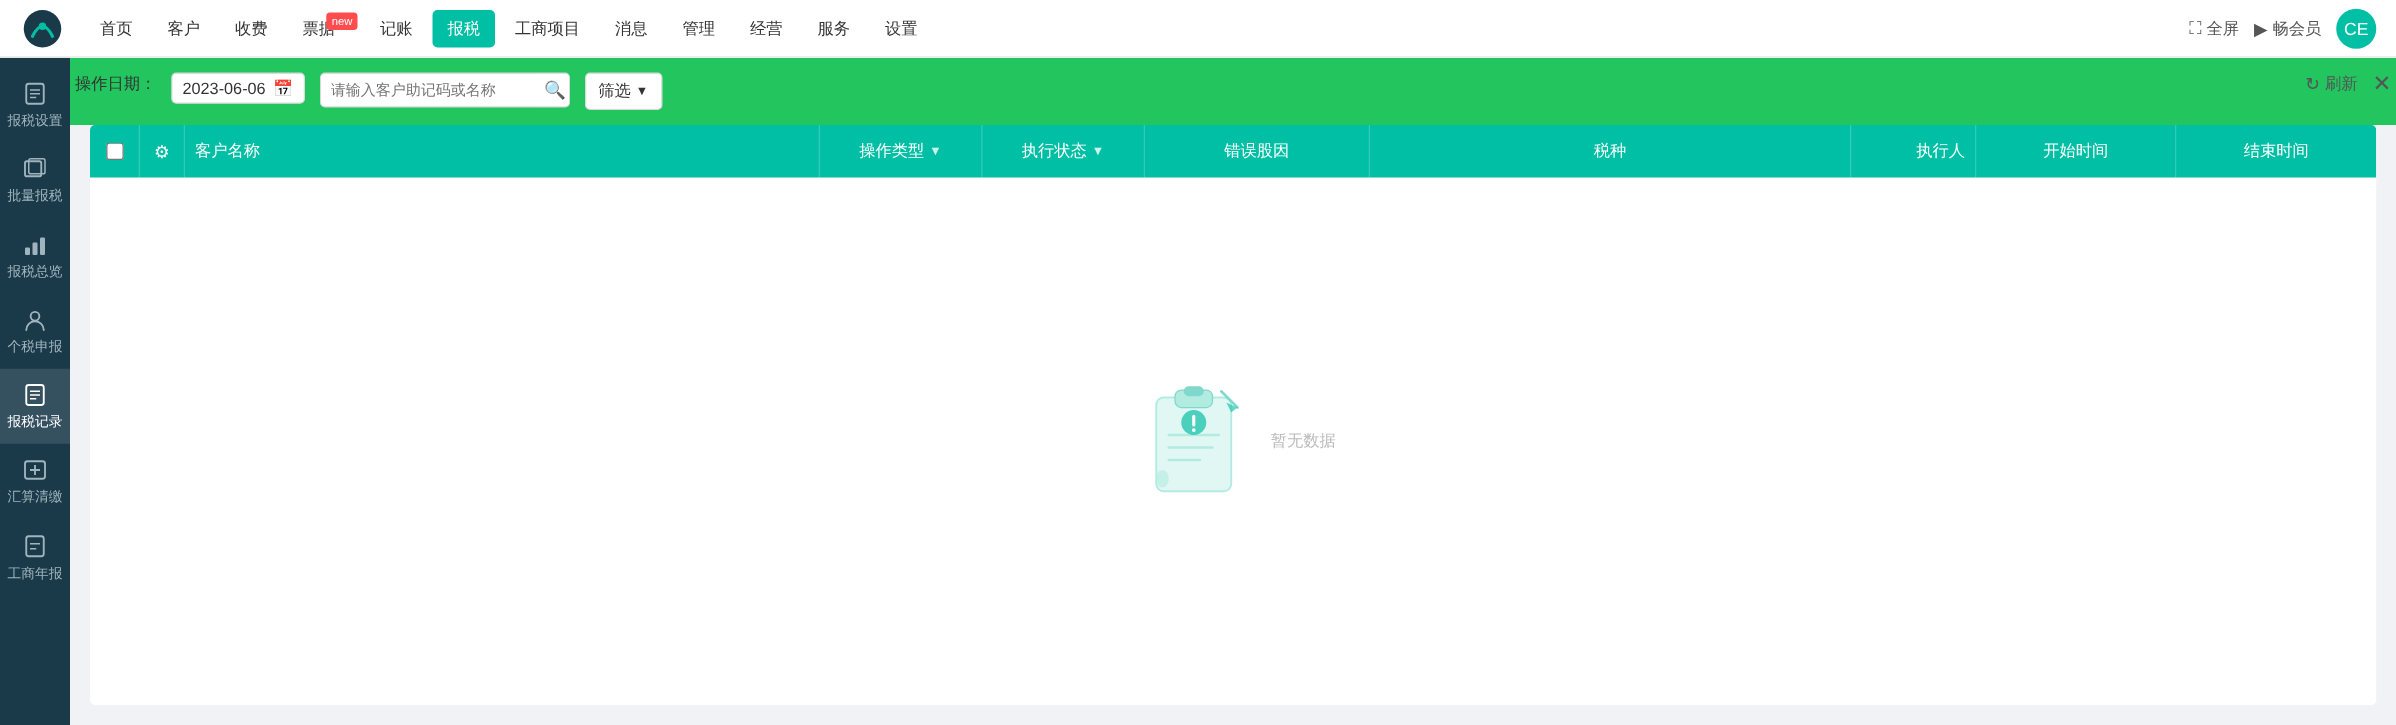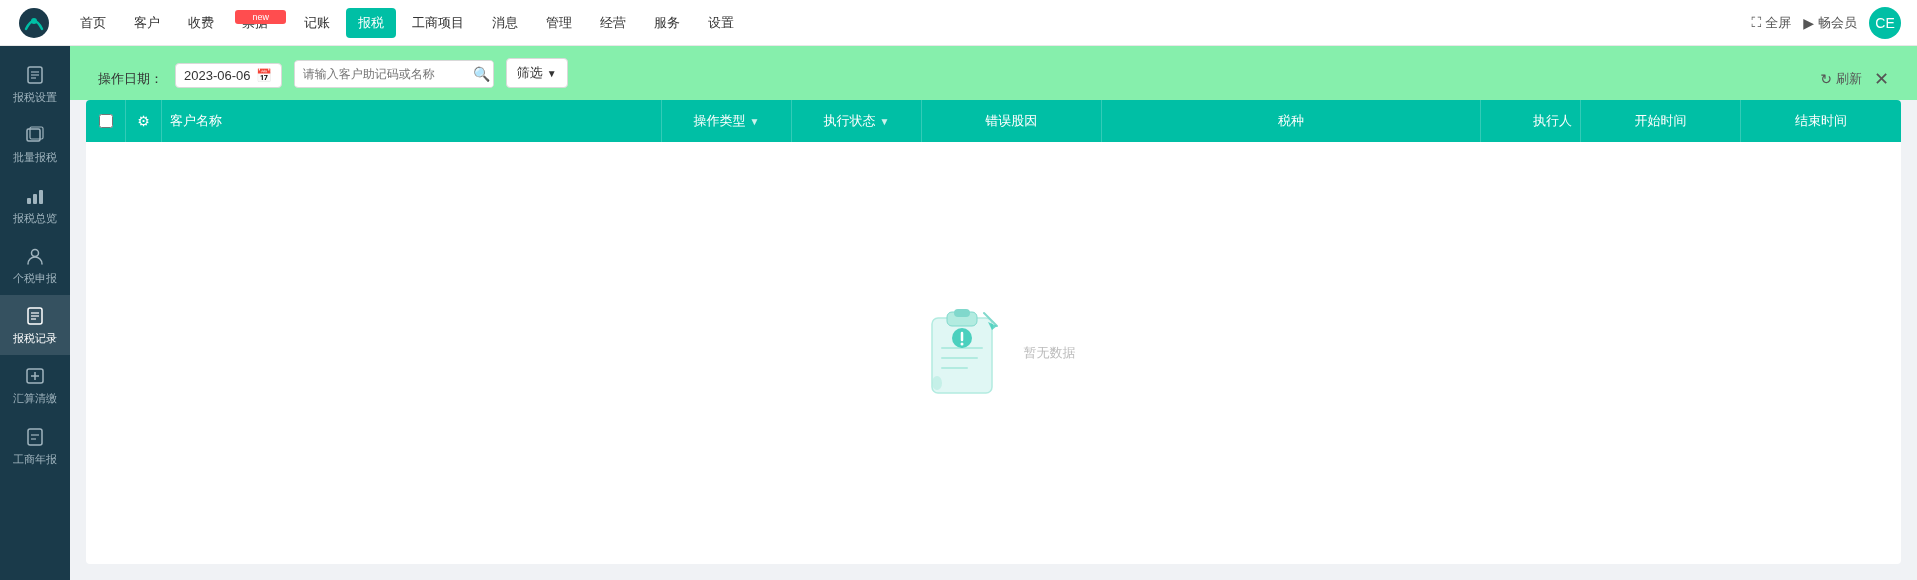--- a/index.html
+++ b/index.html
@@ -45,21 +45,21 @@
       color: #fff;
       border-radius: 4px;
     }
     .nav-item .badge-new {
       position: absolute;
       top: 2px;
       right: 2px;
       background: #ff4d4f;
       color: #fff;
       font-size: 9px;
-      padding: 0 17px;
+      padding: 0 4px;
       border-radius: 3px;
       line-height: 14px;
       margin-left: 37px;
     }
     .top-nav-right {
       display: flex;
       align-items: center;
       gap: 12px;
       margin-left: auto;
     }
@@ -85,21 +85,21 @@
 
     
     .main-layout {
       display: flex;
       flex: 1;
       overflow: hidden;
     }
 
     
     .sidebar {
-      width: 70px;
+      width: 56px;
       background: #1a3a4a;
       display: flex;
       flex-direction: column;
       align-items: center;
       padding-top: 8px;
       flex-shrink: 0;
       overflow-y: auto;
     }
     .sidebar-item {
       width: 100%;
@@ -129,23 +129,23 @@
       flex: 1;
       display: flex;
       flex-direction: column;
       background: #f0f2f5;
       overflow: hidden;
     }
 
     
     .toolbar {
       display: flex;
-      align-items: flex-end;
-      padding: 12px 28px;
-      background: #86efac;
+      align-items: flex-start;
+      padding: 12px 4px;
+      background: #22c55e;
       gap: 12px;
       flex-shrink: 0;
     }
     .toolbar-label {
       color: #333;
       font-size: 13px;
       white-space: nowrap;
     }
     .date-input {
       display: flex;

